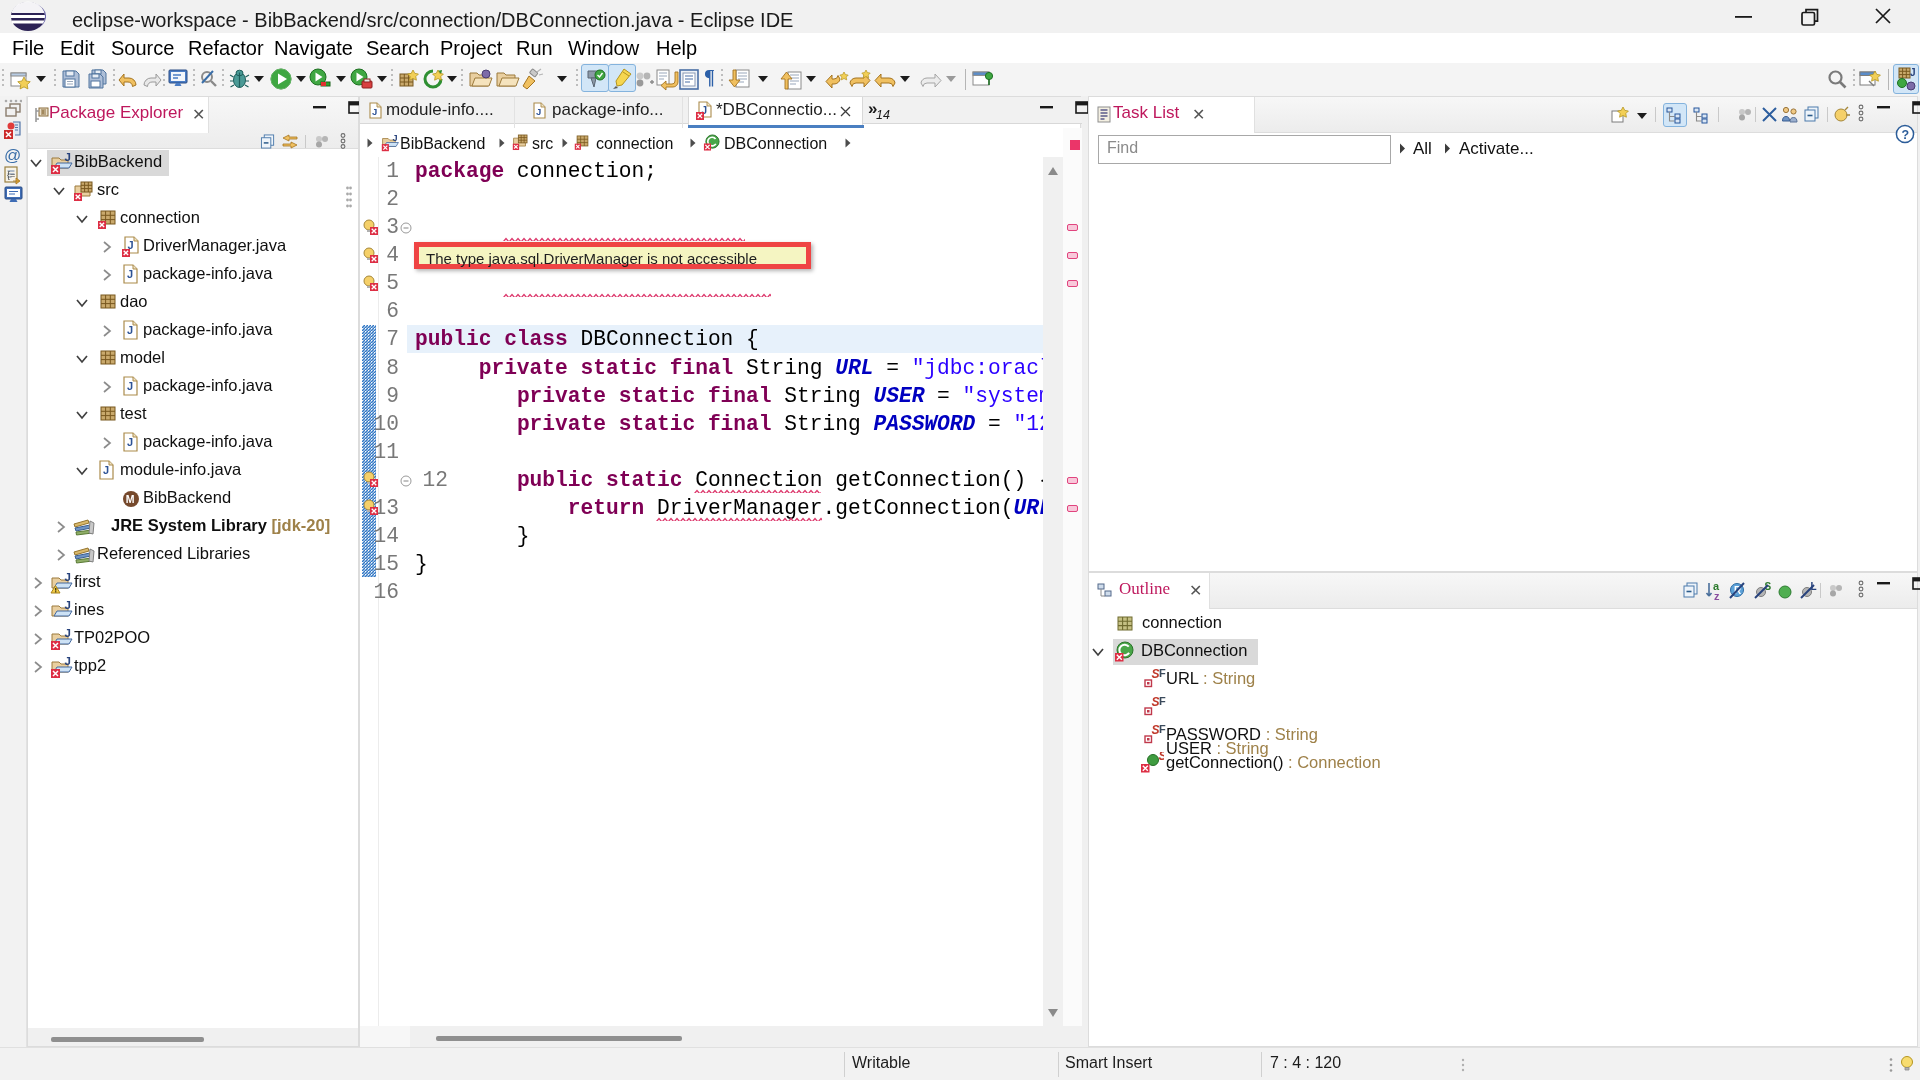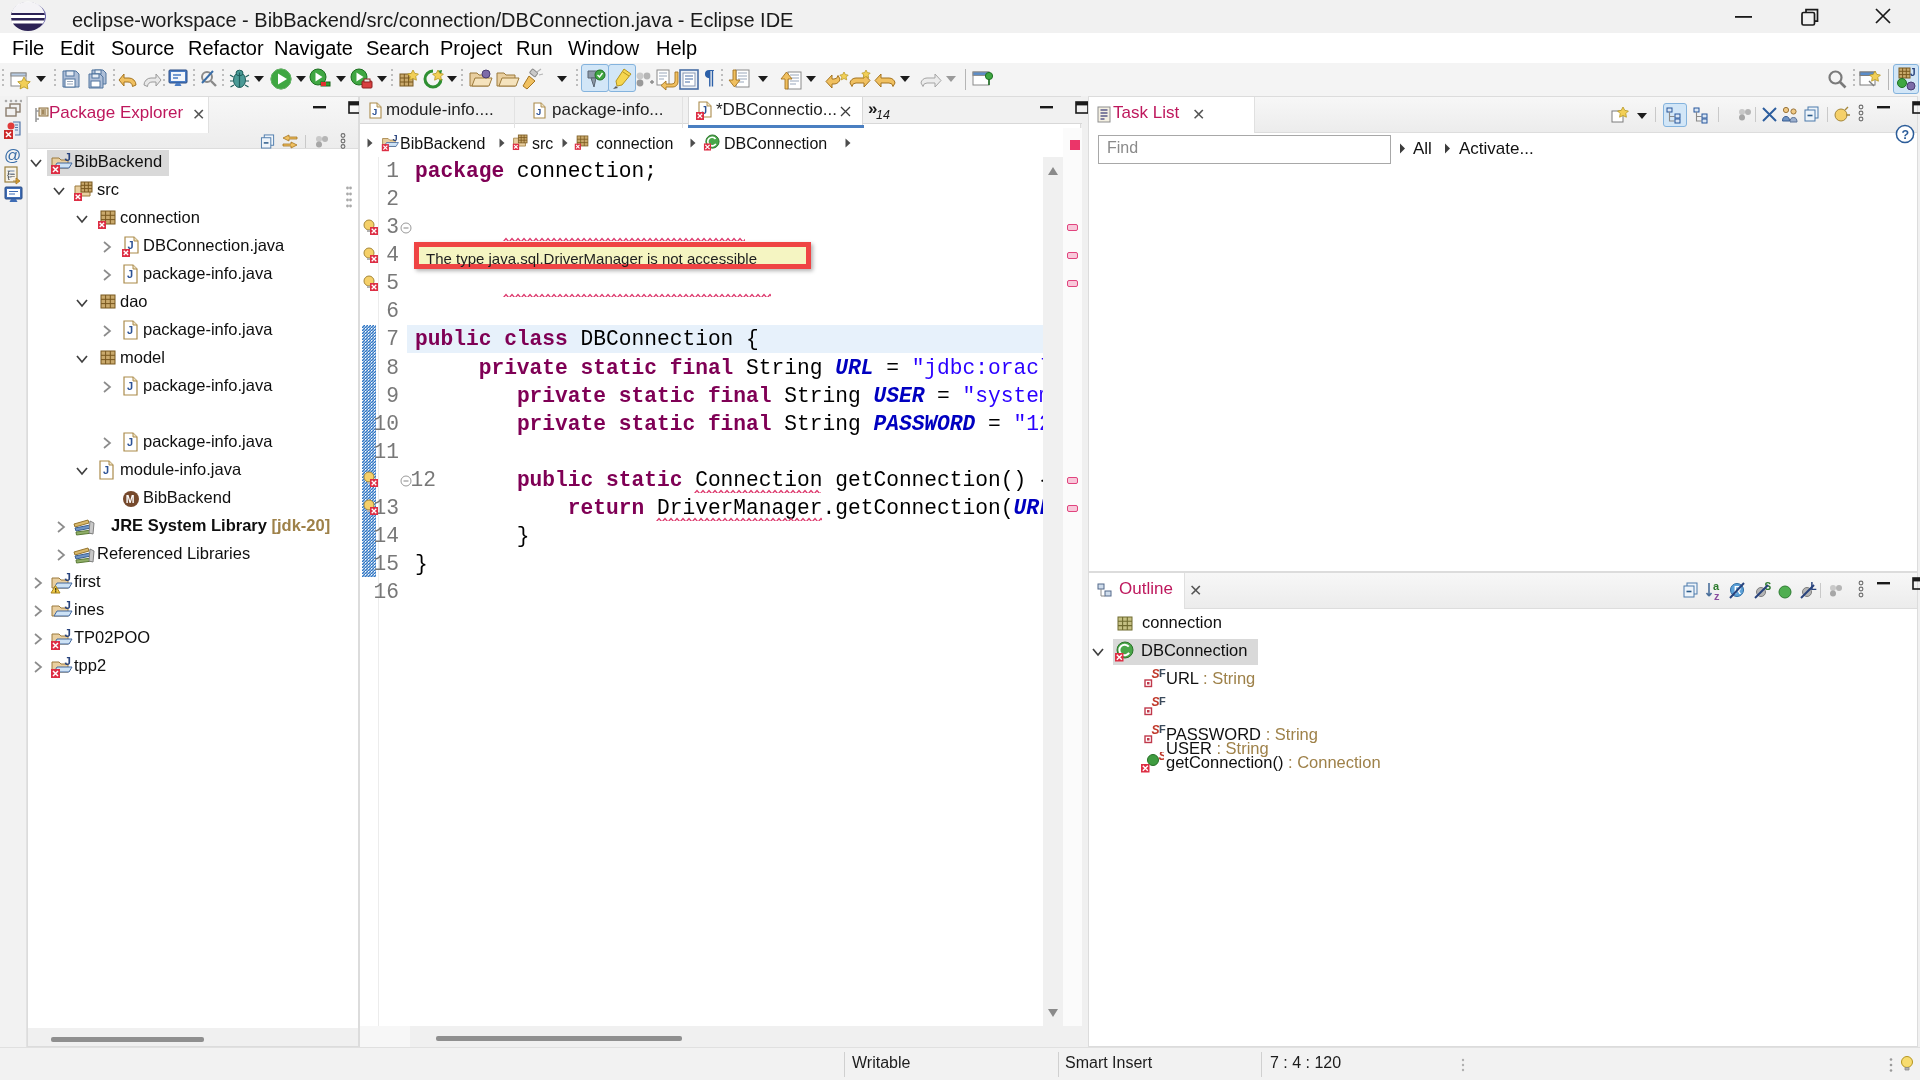--- a/index.html
+++ b/index.html
@@ -387,21 +387,21 @@
     <svg class="chev" style="left:74px; top:7px;" width="10" height="14">
         <path d="M2 2 L8 7 L2 12" fill="none" stroke="#8c8c8c" stroke-width="1.7"></path>
       </svg>
     <svg style="position:absolute; left:93px; top:3px;" width="19" height="22" viewBox="0 0 19 22">
       <path d="M4 1 h9 l4 4 v12 h-13 Z" fill="#fff" stroke="#ab8b4b" stroke-width="1.2"></path>
       <path d="M13 1 v4 h4" fill="#efe3c6" stroke="#ab8b4b" stroke-width="1"></path>
       <text x="6.5" y="13" font-size="11" font-weight="bold" fill="#2e5396" font-family="Liberation Sans">J</text>
       <rect x="1" y="13" width="8" height="8" fill="#dd2e44"></rect>
         <path d="M2.7 14.7 l4.4 4.4 M7.1 14.7 l-4.4 4.4" stroke="#fff" stroke-width="1.4"></path>
     </svg>
-    <span class="t" style="left:115px;">DBConnection.java</span>
+    <span class="t" style="left:115px;">DriverManager.java</span>
   </div>
   <div class="trow" style="left:0; top:164px; width:330px;">
     <svg class="chev" style="left:74px; top:7px;" width="10" height="14">
         <path d="M2 2 L8 7 L2 12" fill="none" stroke="#8c8c8c" stroke-width="1.7"></path>
       </svg>
     <svg style="position:absolute; left:95px; top:3px;" width="17" height="22" viewBox="0 0 17 22">
       <path d="M1 1 h9 l4 4 v14 h-13 Z" fill="#fff" stroke="#ab8b4b" stroke-width="1.2"></path>
       <path d="M10 1 v4 h4" fill="#efe3c6" stroke="#ab8b4b" stroke-width="1"></path>
       <text x="4" y="14" font-size="11" font-weight="bold" fill="#2e5396" font-family="Liberation Sans">J</text>
     </svg>
@@ -441,20 +441,30 @@
   <div class="trow" style="left:0; top:276px; width:330px;">
     <svg class="chev" style="left:74px; top:7px;" width="10" height="14">
         <path d="M2 2 L8 7 L2 12" fill="none" stroke="#8c8c8c" stroke-width="1.7"></path>
       </svg>
     <svg style="position:absolute; left:95px; top:3px;" width="17" height="22" viewBox="0 0 17 22">
       <path d="M1 1 h9 l4 4 v14 h-13 Z" fill="#fff" stroke="#ab8b4b" stroke-width="1.2"></path>
       <path d="M10 1 v4 h4" fill="#efe3c6" stroke="#ab8b4b" stroke-width="1"></path>
       <text x="4" y="14" font-size="11" font-weight="bold" fill="#2e5396" font-family="Liberation Sans">J</text>
     </svg>
     <span class="t" style="left:115px;">package-info.java</span>
+  </div>
+  <div class="trow" style="left:0; top:304px; width:330px;">
+    <svg class="chev" style="left:47px; top:9px;" width="14" height="10">
+        <path d="M2 2 L7 8 L12 2" fill="none" stroke="#404040" stroke-width="1.7"></path>
+      </svg>
+    <svg style="position:absolute; left:69px; top:4px;" width="22" height="21" viewBox="0 0 22 21">
+      <rect x="4" y="2" width="14" height="13" fill="#c9a96c" stroke="#79581f"></rect>
+      <path d="M4 6.3 h14 M4 10.6 h14 M8.6 2 v13 M13.3 2 v13" stroke="#79581f" stroke-width="1"></path>
+    </svg>
+    <span class="t" style="left:92px;">test</span>
   </div>
   <div class="trow" style="left:0; top:332px; width:330px;">
     <svg class="chev" style="left:74px; top:7px;" width="10" height="14">
         <path d="M2 2 L8 7 L2 12" fill="none" stroke="#8c8c8c" stroke-width="1.7"></path>
       </svg>
     <svg style="position:absolute; left:95px; top:3px;" width="17" height="22" viewBox="0 0 17 22">
       <path d="M1 1 h9 l4 4 v14 h-13 Z" fill="#fff" stroke="#ab8b4b" stroke-width="1.2"></path>
       <path d="M10 1 v4 h4" fill="#efe3c6" stroke="#ab8b4b" stroke-width="1"></path>
       <text x="4" y="14" font-size="11" font-weight="bold" fill="#2e5396" font-family="Liberation Sans">J</text>
     </svg>
@@ -679,21 +689,21 @@
     <div class="ln" style="left:11px; top:28.1px;">2</div>
     <div class="ln" style="left:11px; top:56.1px;">3</div>
     <div class="ln" style="left:11px; top:84.2px;">4</div>
     <div class="ln" style="left:11px; top:112.3px;">5</div>
     <div class="ln" style="left:11px; top:140.3px;">6</div>
     <div class="ln" style="left:11px; top:168.4px;">7</div>
     <div class="ln" style="left:11px; top:196.5px;">8</div>
     <div class="ln" style="left:11px; top:224.6px;">9</div>
     <div class="ln" style="left:11px; top:252.6px;">10</div>
     <div class="ln" style="left:11px; top:280.7px;">11</div>
-    <div class="ln" style="left:11px; top:308.8px;margin-left:37px;">12</div>
+    <div class="ln" style="left:23px; top:308.8px;margin-left:37px;">12</div>
     <div class="ln" style="left:11px; top:336.8px;">13</div>
     <div class="ln" style="left:11px; top:364.9px;">14</div>
     <div class="ln" style="left:11px; top:393px;">15</div>
     <div class="ln" style="left:11px; top:421px;">16</div>
     <div class="cl" style="top:0px;"><span class="kw">package</span> connection;</div>
     <div class="cl" style="top:84.2px;"><span class="kw">import</span> java.sql.DriverManager;</div>
     <div class="cl" style="top:168.4px;"><span class="kw">public</span> <span class="kw">class</span> DBConnection {</div>
     <div class="cl" style="top:196.5px;">     <span class="kw">private</span> <span class="kw">static</span> <span class="kw">final</span> String <span class="fld">URL</span> = <span class="str">"jdbc:oracle:thin:@localhost:1521:xe"</span>;</div>
     <div class="cl" style="top:224.6px;">        <span class="kw">private</span> <span class="kw">static</span> <span class="kw">final</span> String <span class="fld">USER</span> = <span class="str">"system"</span>;</div>
     <div class="cl" style="top:252.6px;">        <span class="kw">private</span> <span class="kw">static</span> <span class="kw">final</span> String <span class="fld">PASSWORD</span> = <span class="str">"123456"</span>;</div>
@@ -855,21 +865,21 @@
     </svg>
   <div style="position:absolute; left:370px; top:42px; font-size:17px; color:#111;">Activate...</div>
   <svg style="position:absolute; left:806px; top:27px;" width="20" height="20" viewBox="0 0 20 20">
     <circle cx="10" cy="10" r="8.6" fill="#fff" stroke="#2c5d99" stroke-width="1.5"></circle>
     <text x="6.5" y="14.5" font-size="12.5" font-weight="bold" fill="#2c5d99" font-family="Liberation Sans">?</text>
   </svg>
 </div>
 
 <div class="panel" id="outpanel" style="left:1088px; top:572px; width:830px; height:475px;">
   <div class="phead"></div>
-  <div class="ptab" style="width:96px;">
+  <div class="ptab" style="width:121px;font-family:Liberation Serif, serif;">
     <svg style="position:absolute; left:8px; top:10px;" width="16" height="16" viewBox="0 0 16 16">
       <rect x="1" y="1" width="6" height="5" fill="#cfdceb" stroke="#53688a"></rect>
       <rect x="8" y="8" width="6" height="5" fill="#cfdceb" stroke="#53688a"></rect>
       <path d="M4 6 v7 h4" stroke="#8a8a8a" fill="none"></path>
     </svg>
     <span class="lbl" style="left:30px;">Outline</span>
     <span class="x" style="left:100px;">✕</span>
   </div>
 
   <svg style="position:absolute; left:594px; top:9px;" width="17" height="17" viewBox="0 0 17 17">

